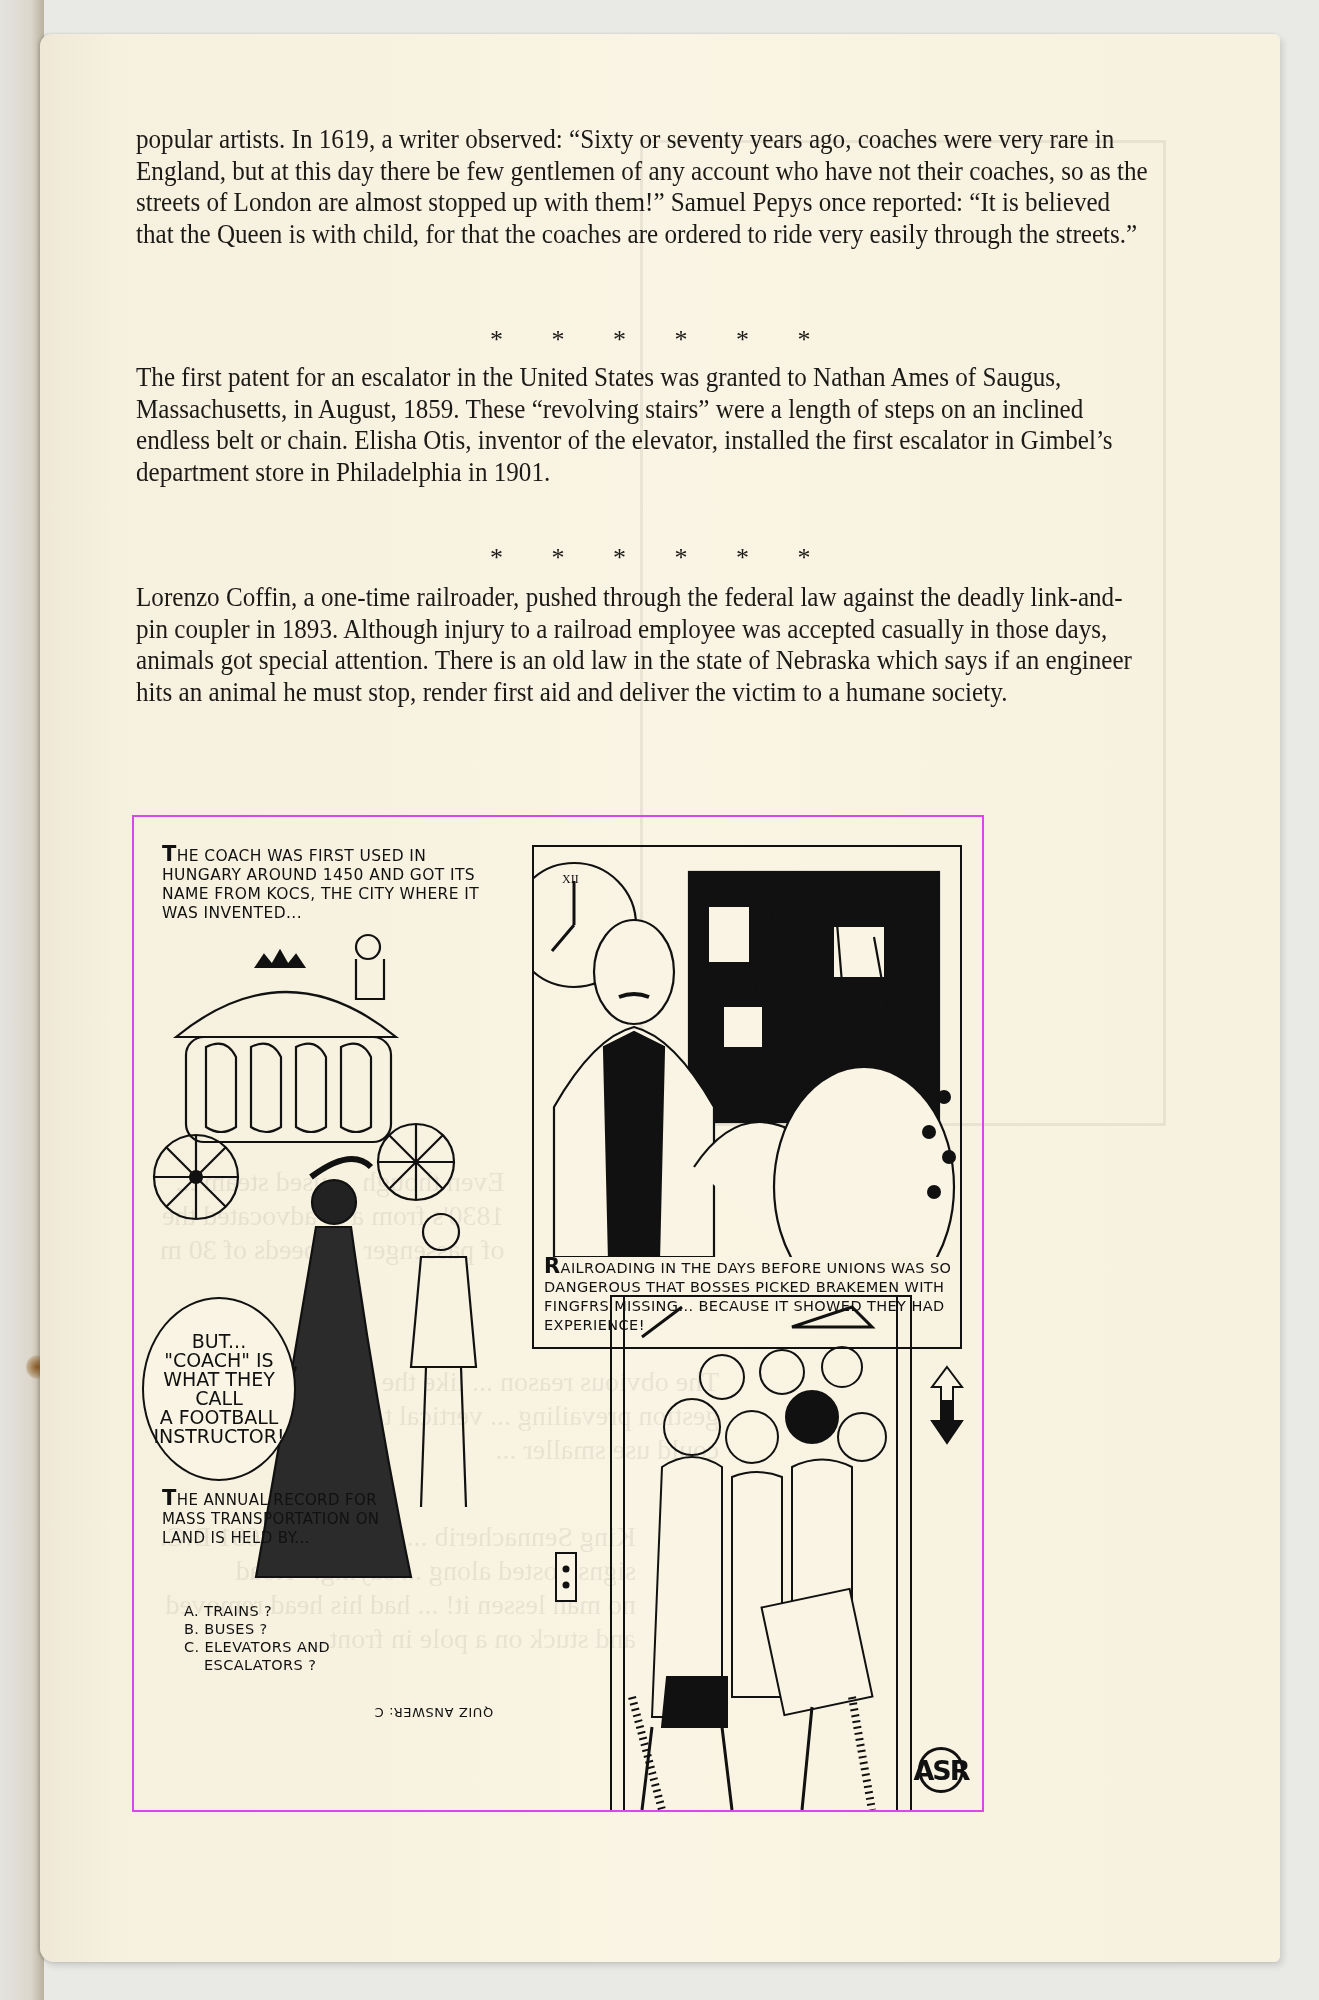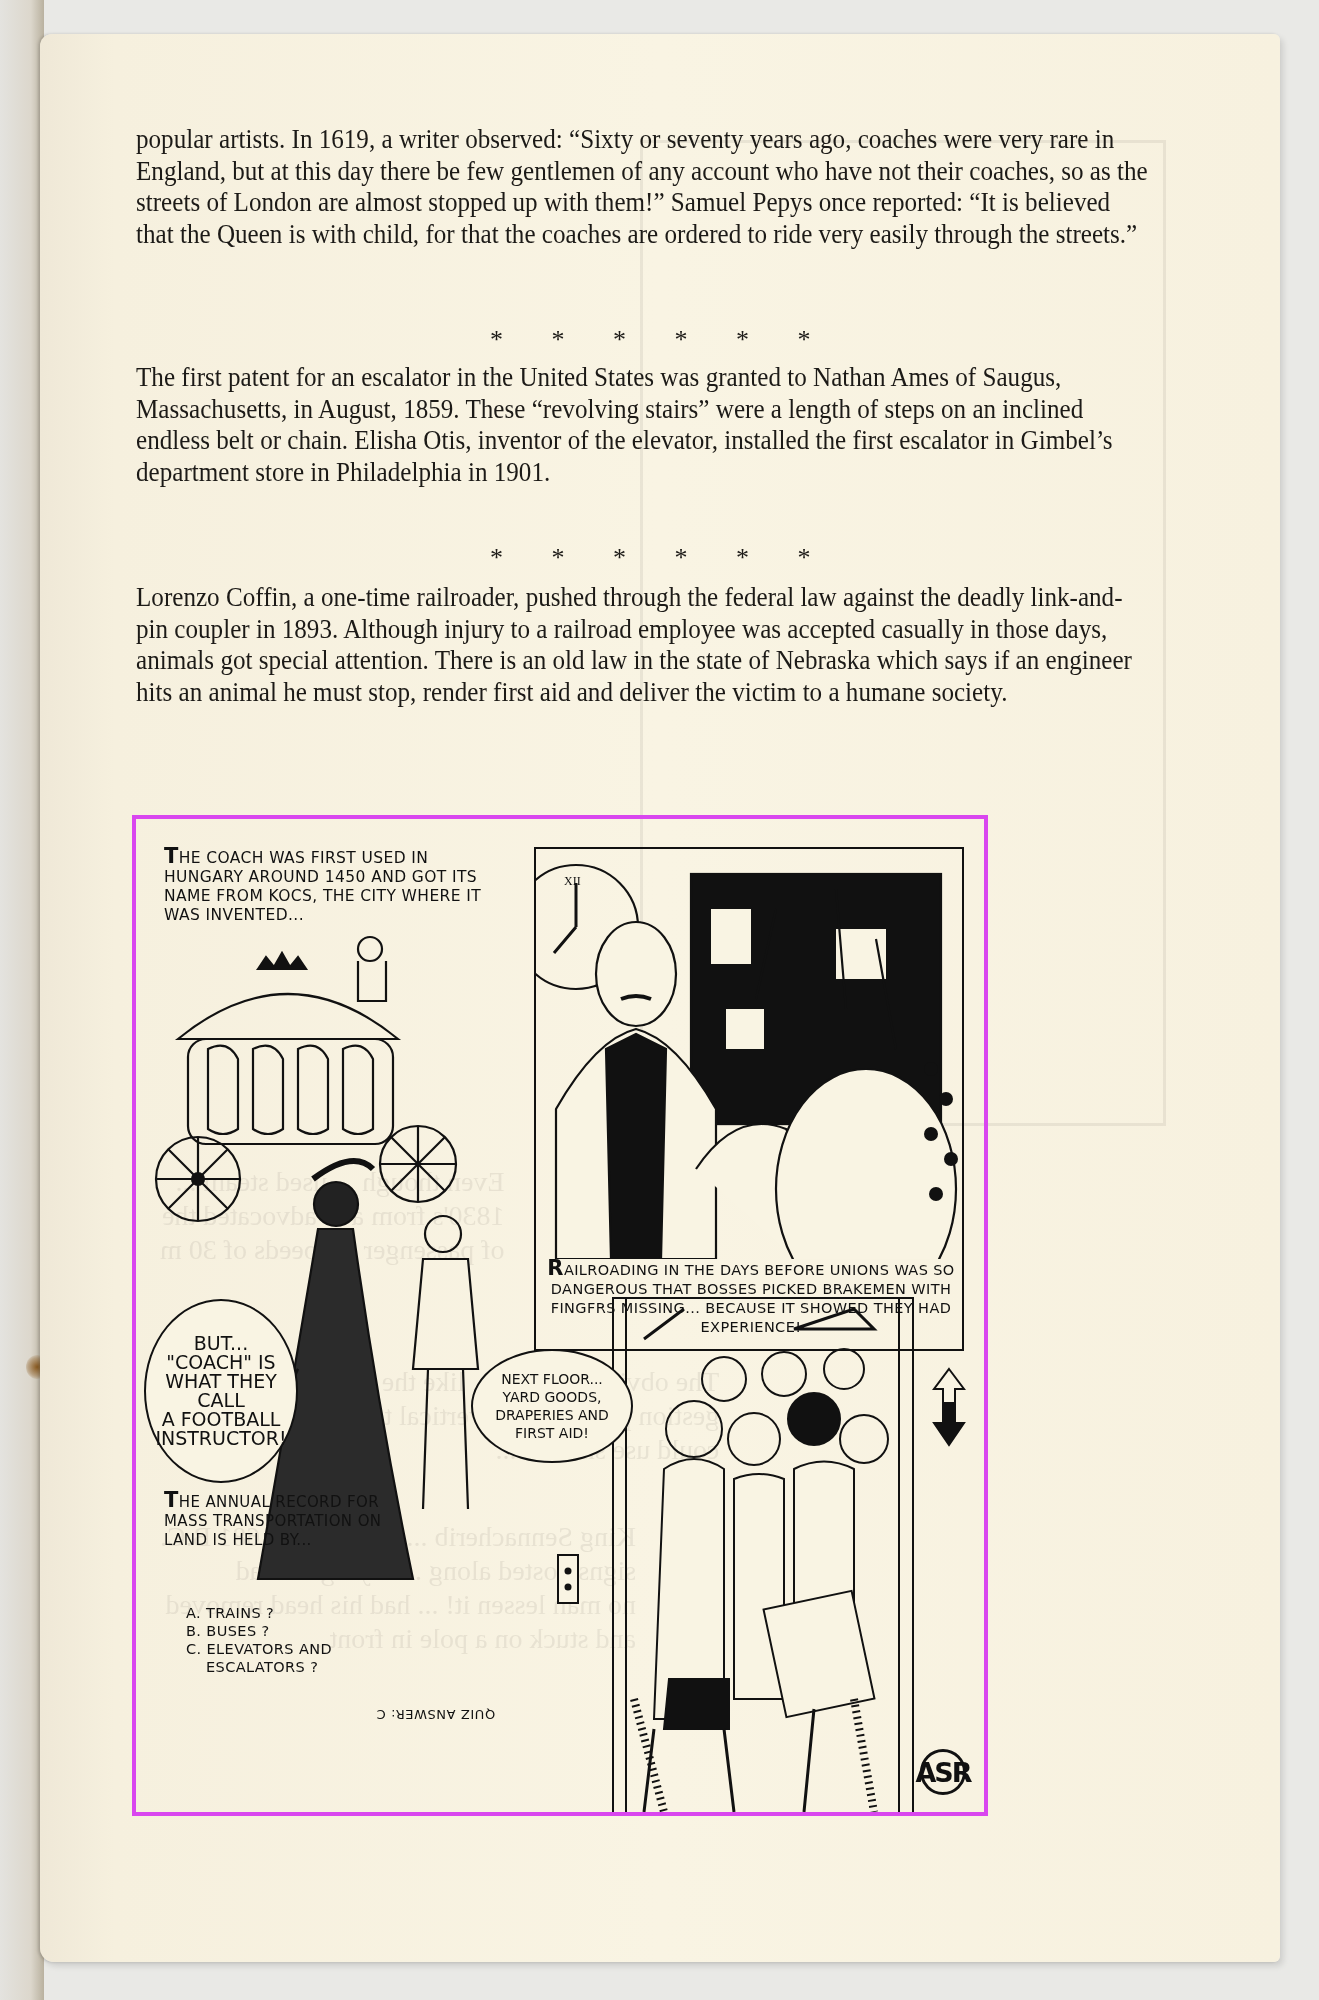--- a/index.html
+++ b/index.html
@@ -32,24 +32,24 @@
       width: 1090px;
     }
     .body-text p { margin: 0; }
     .stars {
       position: absolute; left: 490px; font-size: 26px; letter-spacing: 21px; color: #1c1a17;
       font-family: "Liberation Serif", serif;
     }
     
     .comic-frame {
       position: absolute; left: 132px; top: 815px; width: 848px; height: 993px;
-      border: 4px solid #d946ef;
+      border: 2px solid #d946ef;
     }
     .panel-inner {
-      position: absolute; border: 2px solid #111; text-align: center;
+      position: absolute; border: 2px solid #111;
     }
     .caption {
       position: absolute; font-family: "DejaVu Sans", sans-serif; font-size: 15.5px;
       line-height: 19px; color: #111; letter-spacing: 0.4px; text-transform: uppercase;
     }
     .caption .big { font-size: 21px; font-weight: bold; }
     .bubble {
       position: absolute; border: 2px solid #111; border-radius: 50%;
       background: #f9f4e3; display: flex; align-items: center; justify-content: center;
       text-align: center; font-family: "DejaVu Sans", sans-serif; font-size: 19px; line-height: 19px;
@@ -207,23 +207,19 @@
         <path d="M50 170 q30 -20 60 0 V420 H40 Z" fill="#f9f4e3"></path>
         <path d="M55 380 h60 v50 H50 Z" fill="#111"></path>
         <path d="M120 180 q25 -10 50 0 V400 H120 Z" fill="#f9f4e3"></path>
         <path d="M180 170 q30 -15 60 0 v200 h-60 Z" fill="#f9f4e3"></path>
         <rect x="160" y="300" width="90" height="110" transform="rotate(-12 205 355)" fill="#f9f4e3"></rect>
         <path d="M40 430 L30 513 M110 430 L120 513 M200 410 L190 513" stroke-width="3"></path>
         <path d="M20 400 l30 113 M240 400 l20 113" stroke="#111" stroke-width="8" stroke-dasharray="2 4"></path>
       </g>
     </svg>
   </div>
-  <div class="bubble" style="left:335px;top:530px;width:158px;height:110px;font-size:14px;line-height:18px;background:#f9f4e3;">NEXT FLOOR...
-YARD GOODS,
-DRAPERIES AND
-FIRST AID!</div>
 
   <svg class="elev-arrow" style="left:796px;top:548px;" width="34" height="80" viewBox="0 0 34 80">
     <path d="M17 2 L32 22 H23 V36 H11 V22 H2 Z" fill="#f9f4e3" stroke="#111" stroke-width="2"></path>
     <path d="M11 36 H23 V56 H32 L17 78 L2 56 H11 Z" fill="#111" stroke="#111" stroke-width="2"></path>
   </svg>
   <div class="signature" style="left:784px;top:930px;">ASR</div>
 </div>
 
 </body></html>

